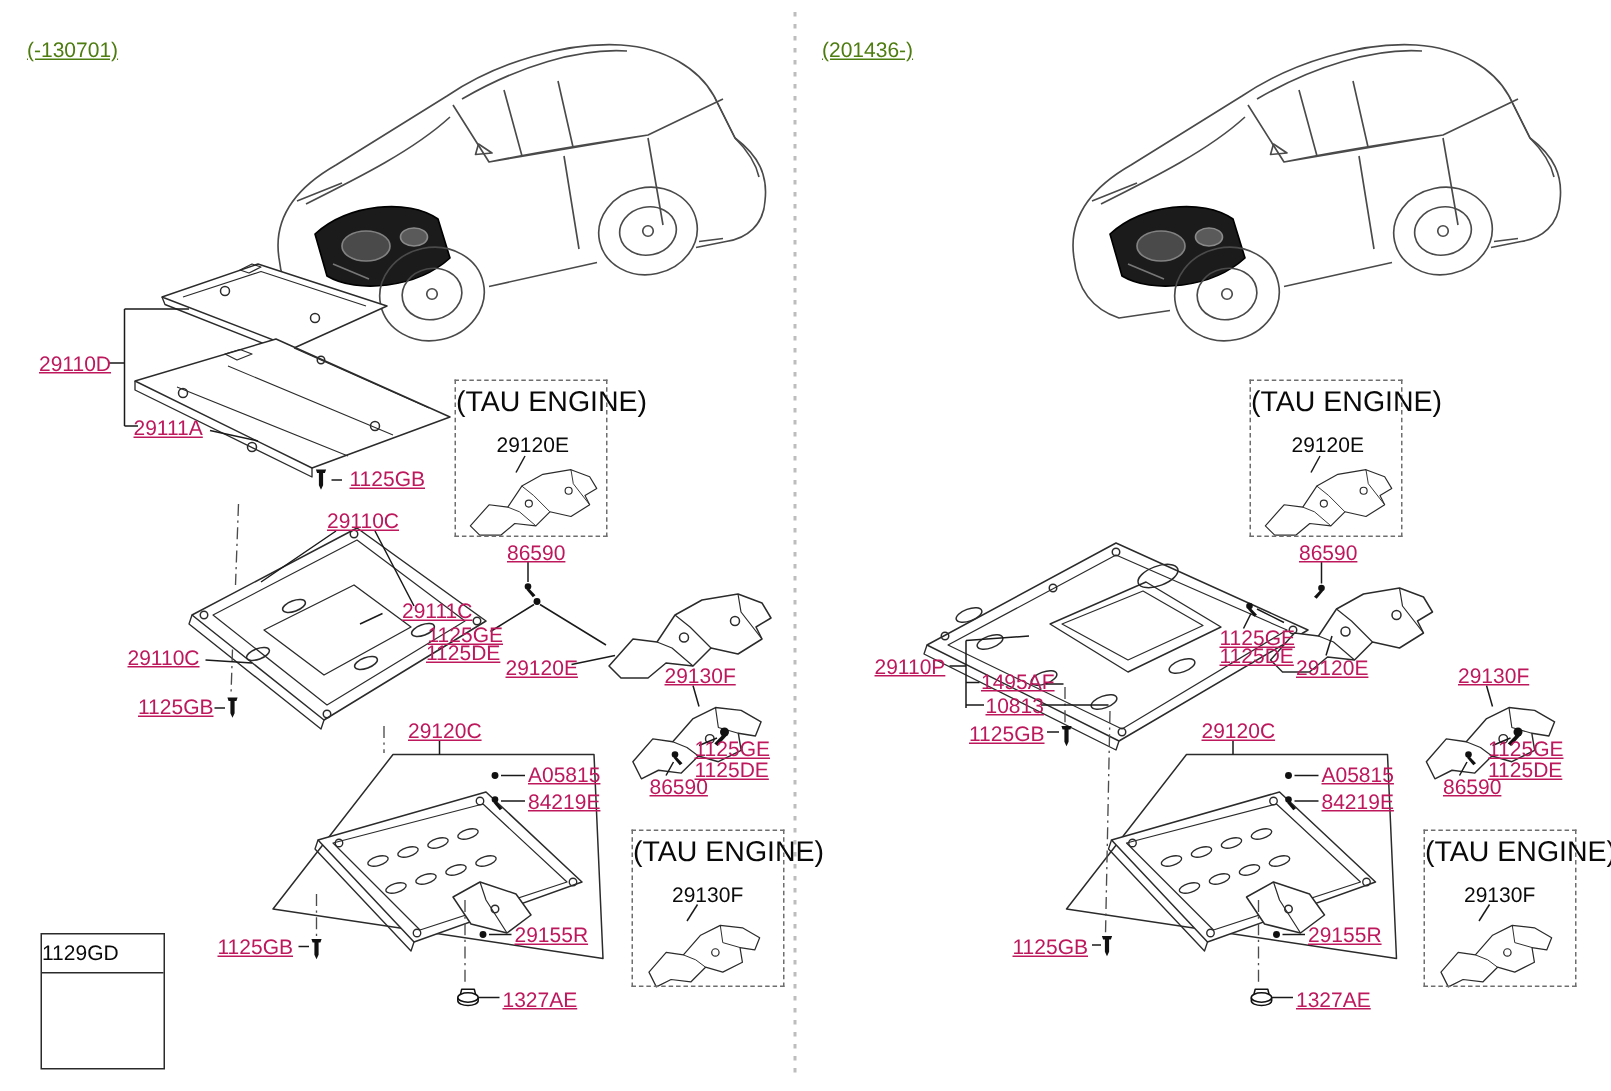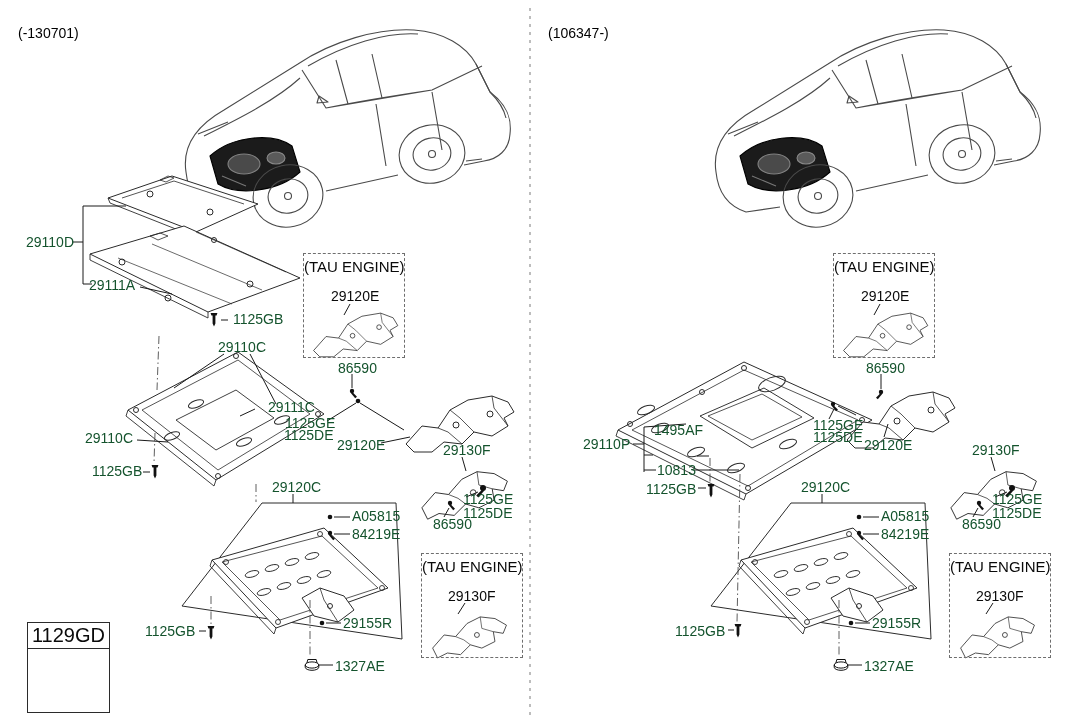--- a/index.html
+++ b/index.html
@@ -1,25 +1,25 @@
 <!DOCTYPE html>
 <html><head>
 <meta charset="utf-8">
 <style>
   html,body{margin:0;padding:0;background:#fff;}
   .canvas{position:relative;width:1074px;height:727px;background:#ffffff;overflow:hidden;
           font-family:"Liberation Sans",sans-serif;color:#0a0a0a;}
   svg.art{position:absolute;left:0;top:0;}
-  .lbl{position:absolute;font-size:14px;line-height:12px;white-space:nowrap;color:#14532d;}
-  .hdr{position:absolute;font-size:14px;white-space:nowrap;color:#000000;}
+  .lbl{position:absolute;font-size:14px;line-height:12px;white-space:nowrap;color:#be185d;text-decoration:underline;}
+  .hdr{position:absolute;font-size:14px;white-space:nowrap;color:#4d7c0f;text-decoration:underline;}
   .taubox{position:absolute;border:1.4px dashed #6e6e6e;background:transparent;}
-  .tau-title{position:absolute;left:0;right:0;top:4px;text-align:left;font-size:15px;white-space:nowrap;}
+  .tau-title{position:absolute;left:0;right:0;top:4px;text-align:left;font-size:19px;white-space:nowrap;}
   .tau-part{position:absolute;font-size:14px;white-space:nowrap;}
   .legendbox{position:absolute;border:1.3px solid #2b2b2b;background:#fff;}
-  .legend-head{height:25px;line-height:25px;text-align:center;font-size:20px;border-bottom:1.3px solid #2b2b2b;}
+  .legend-head{height:25px;line-height:25px;text-align:left;font-size:14px;border-bottom:1.3px solid #2b2b2b;}
 </style>
 </head>
 <body>
 
 <div class="canvas">
 
 <svg class="art" width="1074" height="727" viewBox="0 0 1074 727">
   <defs>
     <g id="bolt">
           <path fill="#111" stroke="none" d="M-3.4,-6 L3.4,-6 L2.6,-3.6 L1.4,-3.6 L1.4,4.5 L0,7.5 L-1.4,4.5 L-1.4,-3.6 L-2.6,-3.6 Z"></path>
@@ -240,21 +240,21 @@
     <use href="#bolt" x="711" y="490"></use>
     <use href="#bolt" x="738" y="630"></use>
     <g transform="translate(881,392) scale(-1,1)">
           <use href="#screw-s"></use>
         </g>
     <use href="#screw-s" x="833" y="404"></use>
   </g>
 </svg>
 
 <div class="hdr" style="left:18px;top:25px">(-130701)</div>
-<div class="hdr" style="left:548px;top:25px">(106347-)</div>
+<div class="hdr" style="left:548px;top:25px">(201436-)</div>
 
 <div class="lbl" style="left:26px;top:236px">29110D</div>
 <div class="lbl" style="left:89px;top:279px">29111A</div>
 <div class="lbl" style="left:233px;top:313px">1125GB</div>
 <div class="lbl" style="left:218px;top:341px">29110C</div>
 <div class="lbl" style="left:338px;top:362px">86590</div>
 <div class="lbl" style="left:268px;top:401px">29111C</div>
 <div class="lbl" style="left:285px;top:417px">1125GE</div>
 <div class="lbl" style="left:284px;top:429px">1125DE</div>
 <div class="lbl" style="left:337px;top:439px">29120E</div>
@@ -269,21 +269,21 @@
 <div class="lbl" style="left:433px;top:518px">86590</div>
 <div class="lbl" style="left:145px;top:625px">1125GB</div>
 <div class="lbl" style="left:343px;top:617px">29155R</div>
 <div class="lbl" style="left:335px;top:660px">1327AE</div>
 
 <div class="lbl" style="left:866px;top:362px">86590</div>
 <div class="lbl" style="left:813px;top:419px">1125GE</div>
 <div class="lbl" style="left:813px;top:431px">1125DE</div>
 <div class="lbl" style="left:864px;top:439px">29120E</div>
 <div class="lbl" style="left:583px;top:438px">29110P</div>
-<div class="lbl" style="left:654px;top:424px">1495AF</div>
+<div class="lbl" style="left:654px;top:448px">1495AF</div>
 <div class="lbl" style="left:657px;top:464px">10813</div>
 <div class="lbl" style="left:646px;top:483px">1125GB</div>
 <div class="lbl" style="left:801px;top:481px">29120C</div>
 <div class="lbl" style="left:881px;top:510px">A05815</div>
 <div class="lbl" style="left:881px;top:528px">84219E</div>
 <div class="lbl" style="left:972px;top:444px">29130F</div>
 <div class="lbl" style="left:992px;top:493px">1125GE</div>
 <div class="lbl" style="left:992px;top:507px">1125DE</div>
 <div class="lbl" style="left:962px;top:518px">86590</div>
 <div class="lbl" style="left:675px;top:625px">1125GB</div>

